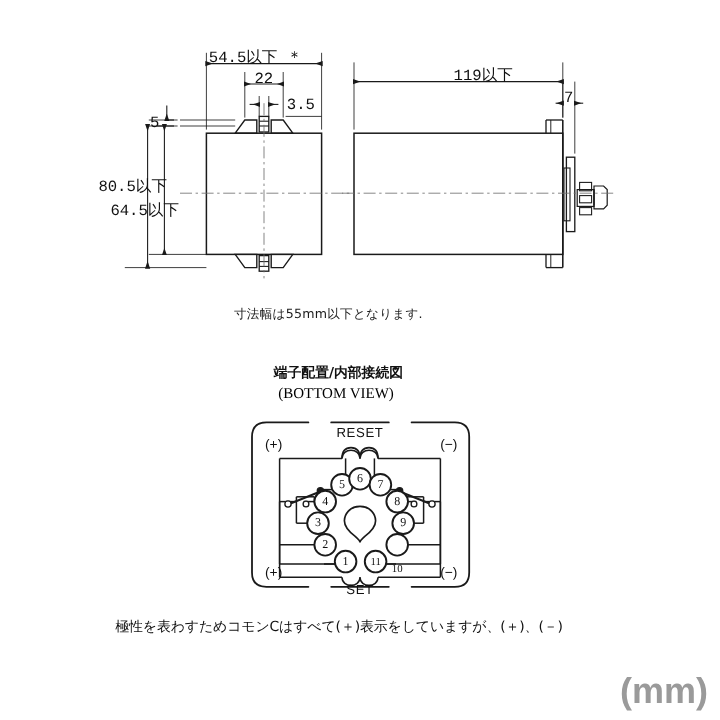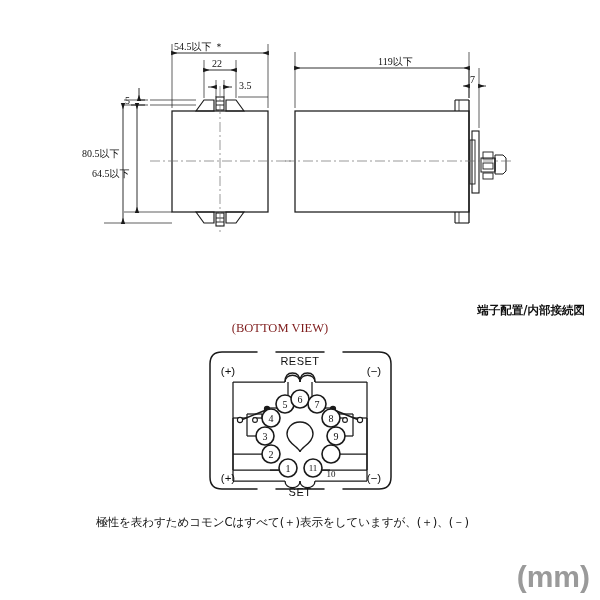--- a/index.html
+++ b/index.html
@@ -9,46 +9,45 @@
     font-family:"Liberation Sans", sans-serif;
     color:#1a1a1a;
     overflow:hidden;
     position:relative;
   }
   #root{position:relative;width:600px;height:600px;}
   .svg-layer{position:absolute;left:0;top:0;width:600px;height:600px;}
   .txt{position:absolute;white-space:pre;line-height:1.25;}
 
   
-  .dim{font-size:10px;font-family:Liberation Serif, serif;color:#111;}
+  .dim{font-size:13px;font-family:Liberation Mono, monospace;color:#111;}
 
   
   .note{
     font-size:10.5px;
     font-family:"DejaVu Sans", sans-serif;
     color:#1a1a1a;
     line-height:1.45;
     letter-spacing:0.2px;
   }
 
   
   .heading-jp{
     font-size:11.5px;
     font-family:"DejaVu Sans", sans-serif;
     font-weight:bold;
     color:#111;
-    text-align:right;
+    text-align:center;
     width:564px;
     left:0;
-    padding-left:21px;
   }
   .heading-en{
     font-size:12.5px;
     font-family:"Liberation Serif", serif;
-    color:#7f1d1d;
+    color:#000000;
     text-align:center;
     width:560px;
     left:0;
   }
 
   
   .para{
     position:absolute;
     left:96px;
     top:513px;
@@ -303,20 +302,21 @@
   <div class="txt dim" style="left:174px;top:41px;">54.5以下 ＊</div>
   <div class="txt dim" style="left:212px;top:58px;">22</div>
   <div class="txt dim" style="left:239px;top:80px;">3.5</div>
   <div class="txt dim" style="left:125px;top:95px;">5</div>
   <div class="txt dim" style="left:82px;top:148px;">80.5以下</div>
   <div class="txt dim" style="left:92px;top:168px;">64.5以下</div>
 
   <div class="txt dim" style="left:366px;top:56px;margin-left:12px;">119以下</div>
   <div class="txt dim" style="left:470px;top:74px;">7</div>
 
+  <div class="txt note" style="left:195px;top:255px;">寸法幅は55mm以下となります.</div>
 
   <div class="txt heading-jp" style="top:303px;">端子配置/内部接続図</div>
   <div class="txt heading-en" style="top:321px;">(BOTTOM VIEW)</div>
 
   <div class="coillbl" style="left:300px;top:361px;">RESET</div>
   <div class="coillbl" style="left:300px;top:492px;">SET</div>
 
   <div class="polarity" style="left:228px;top:371px;">(+)</div>
   <div class="polarity" style="left:374px;top:371px;">(−)</div>
   <div class="polarity" style="left:228px;top:478px;">(+)</div>

